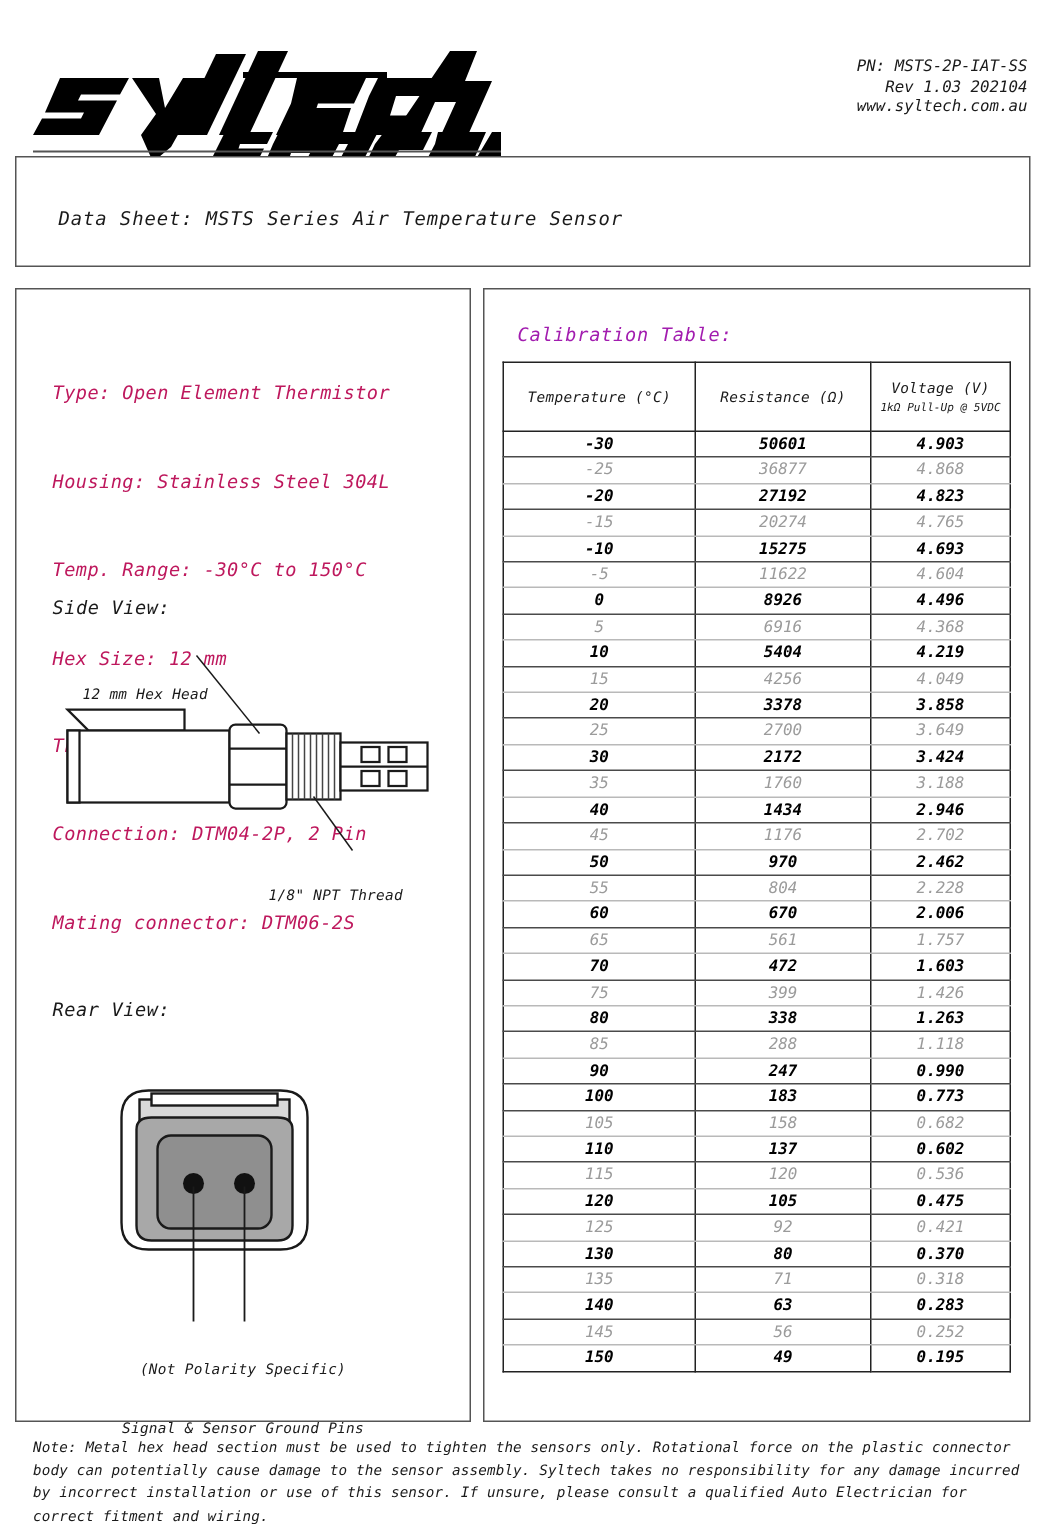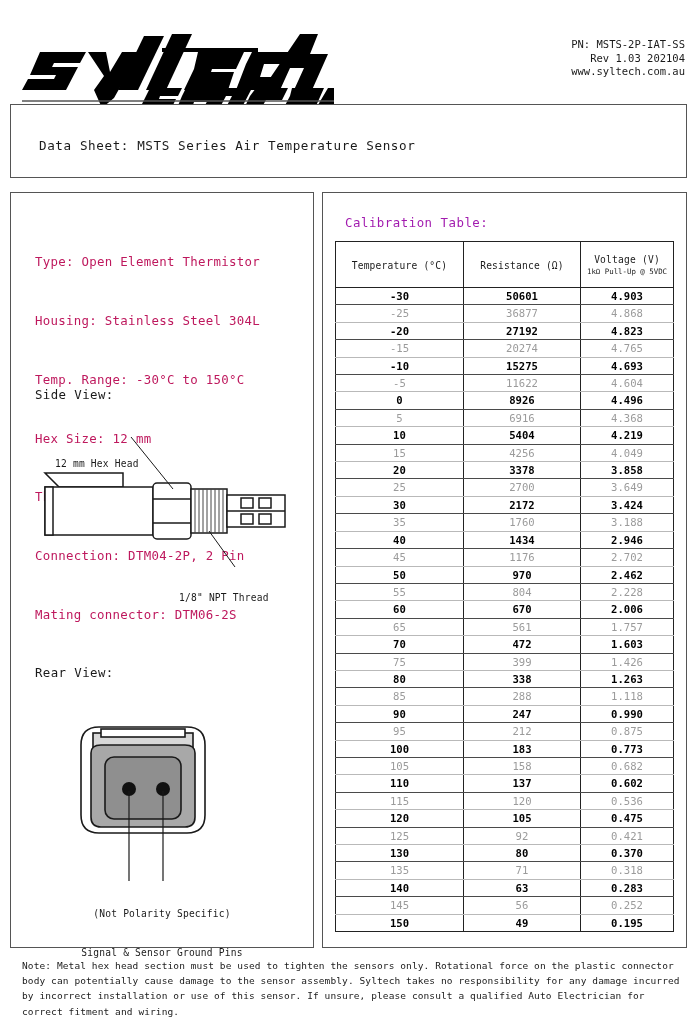--- a/index.html
+++ b/index.html
@@ -1,42 +1,42 @@
 <!DOCTYPE html>
 <html><head>
 <meta charset="utf-8">
 <style>
   html,body{margin:0;padding:0;background:#fff;}
   body{
     width:699px;height:1024px;overflow:hidden;
     font-family:"DejaVu Sans Mono","Liberation Mono",monospace;
     color:#111;
   }
-  .page{position:relative;width:699px;height:1024px;}
+  .page{position:relative;width:699px;height:1024px;font-style:italic;}
 
   
   .header{position:absolute;left:0;top:0;width:699px;height:100px;}
   .logo{position:absolute;left:22px;top:30px;width:312px;height:78px;}
   .pnblock{position:absolute;right:14px;top:38px;text-align:right;
            font-size:10.5px;line-height:13.6px;color:#1a1a1a;}
 
   
   .box{position:absolute;border:1.6px solid #555;background:#fff;}
   .titlebox{left:10px;top:104px;width:675px;height:72px;}
   .titletext{position:absolute;left:28px;top:33px;font-size:12.6px;
              letter-spacing:.6px;color:#1a1a1a;}
 
   .leftbox{left:10px;top:192px;width:302px;height:754px;}
   .rightbox{left:322px;top:192px;width:363px;height:754px;}
 
   .specs{position:absolute;left:24px;top:20px;font-size:12.4px;
          line-height:19.6px;letter-spacing:.3px;color:#be185d;white-space:pre;}
 
   .viewlabel{position:absolute;font-size:12.4px;letter-spacing:.4px;color:#1a1a1a;}
-  .sideview-label{left:24px;top:194px;text-align:center;}
+  .sideview-label{left:24px;top:204px;text-align:center;}
   .rearview-label{left:24px;top:472px;}
 
   .caption{position:absolute;font-size:9.6px;letter-spacing:.2px;color:#1a1a1a;
            line-height:13px;white-space:pre;text-align:center;}
 
   .caltitle{position:absolute;left:22px;top:22px;font-size:12.4px;
             letter-spacing:.5px;color:#a21caf;}
 
   
   .tablewrap{position:absolute;left:12px;top:48px;width:338px;}
@@ -346,25 +346,20 @@
             <tr class="dim">
               <td>85</td>
               <td>288</td>
               <td>1.118</td>
             </tr>
             <tr class="bold">
               <td>90</td>
               <td>247</td>
               <td>0.990</td>
             </tr>
-            <tr class="dim">
-              <td>95</td>
-              <td>212</td>
-              <td>0.875</td>
-            </tr>
             <tr class="bold">
               <td>100</td>
               <td>183</td>
               <td>0.773</td>
             </tr>
             <tr class="dim">
               <td>105</td>
               <td>158</td>
               <td>0.682</td>
             </tr>

